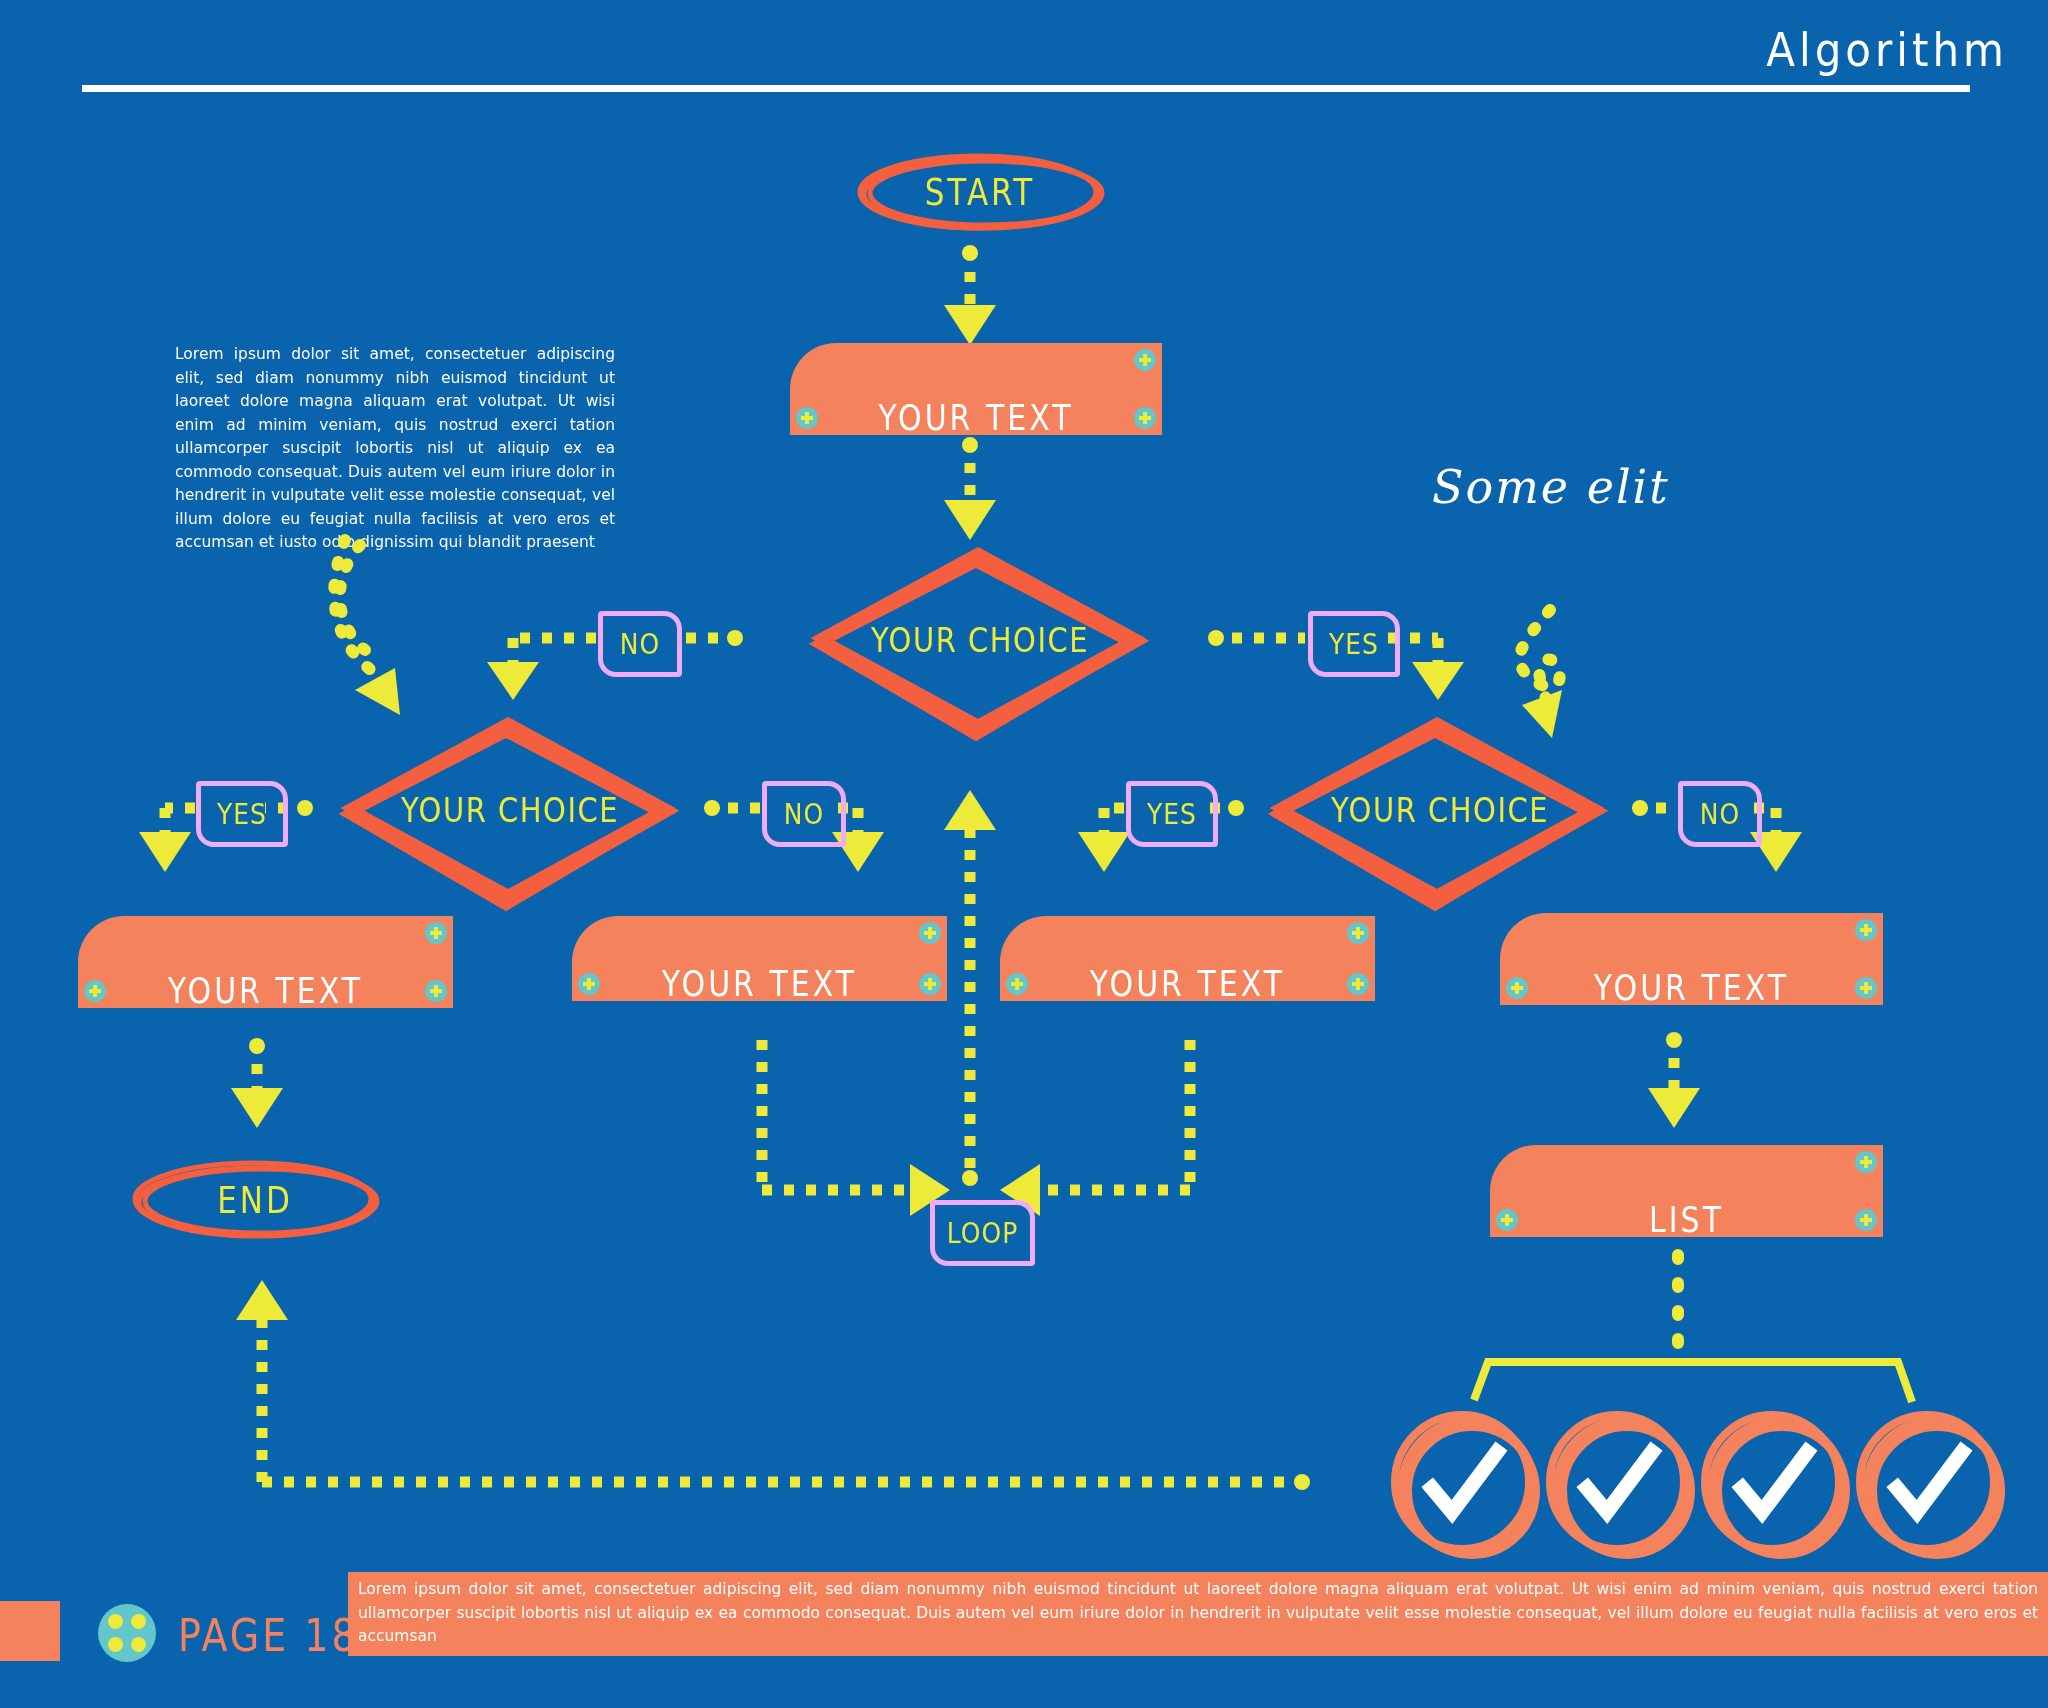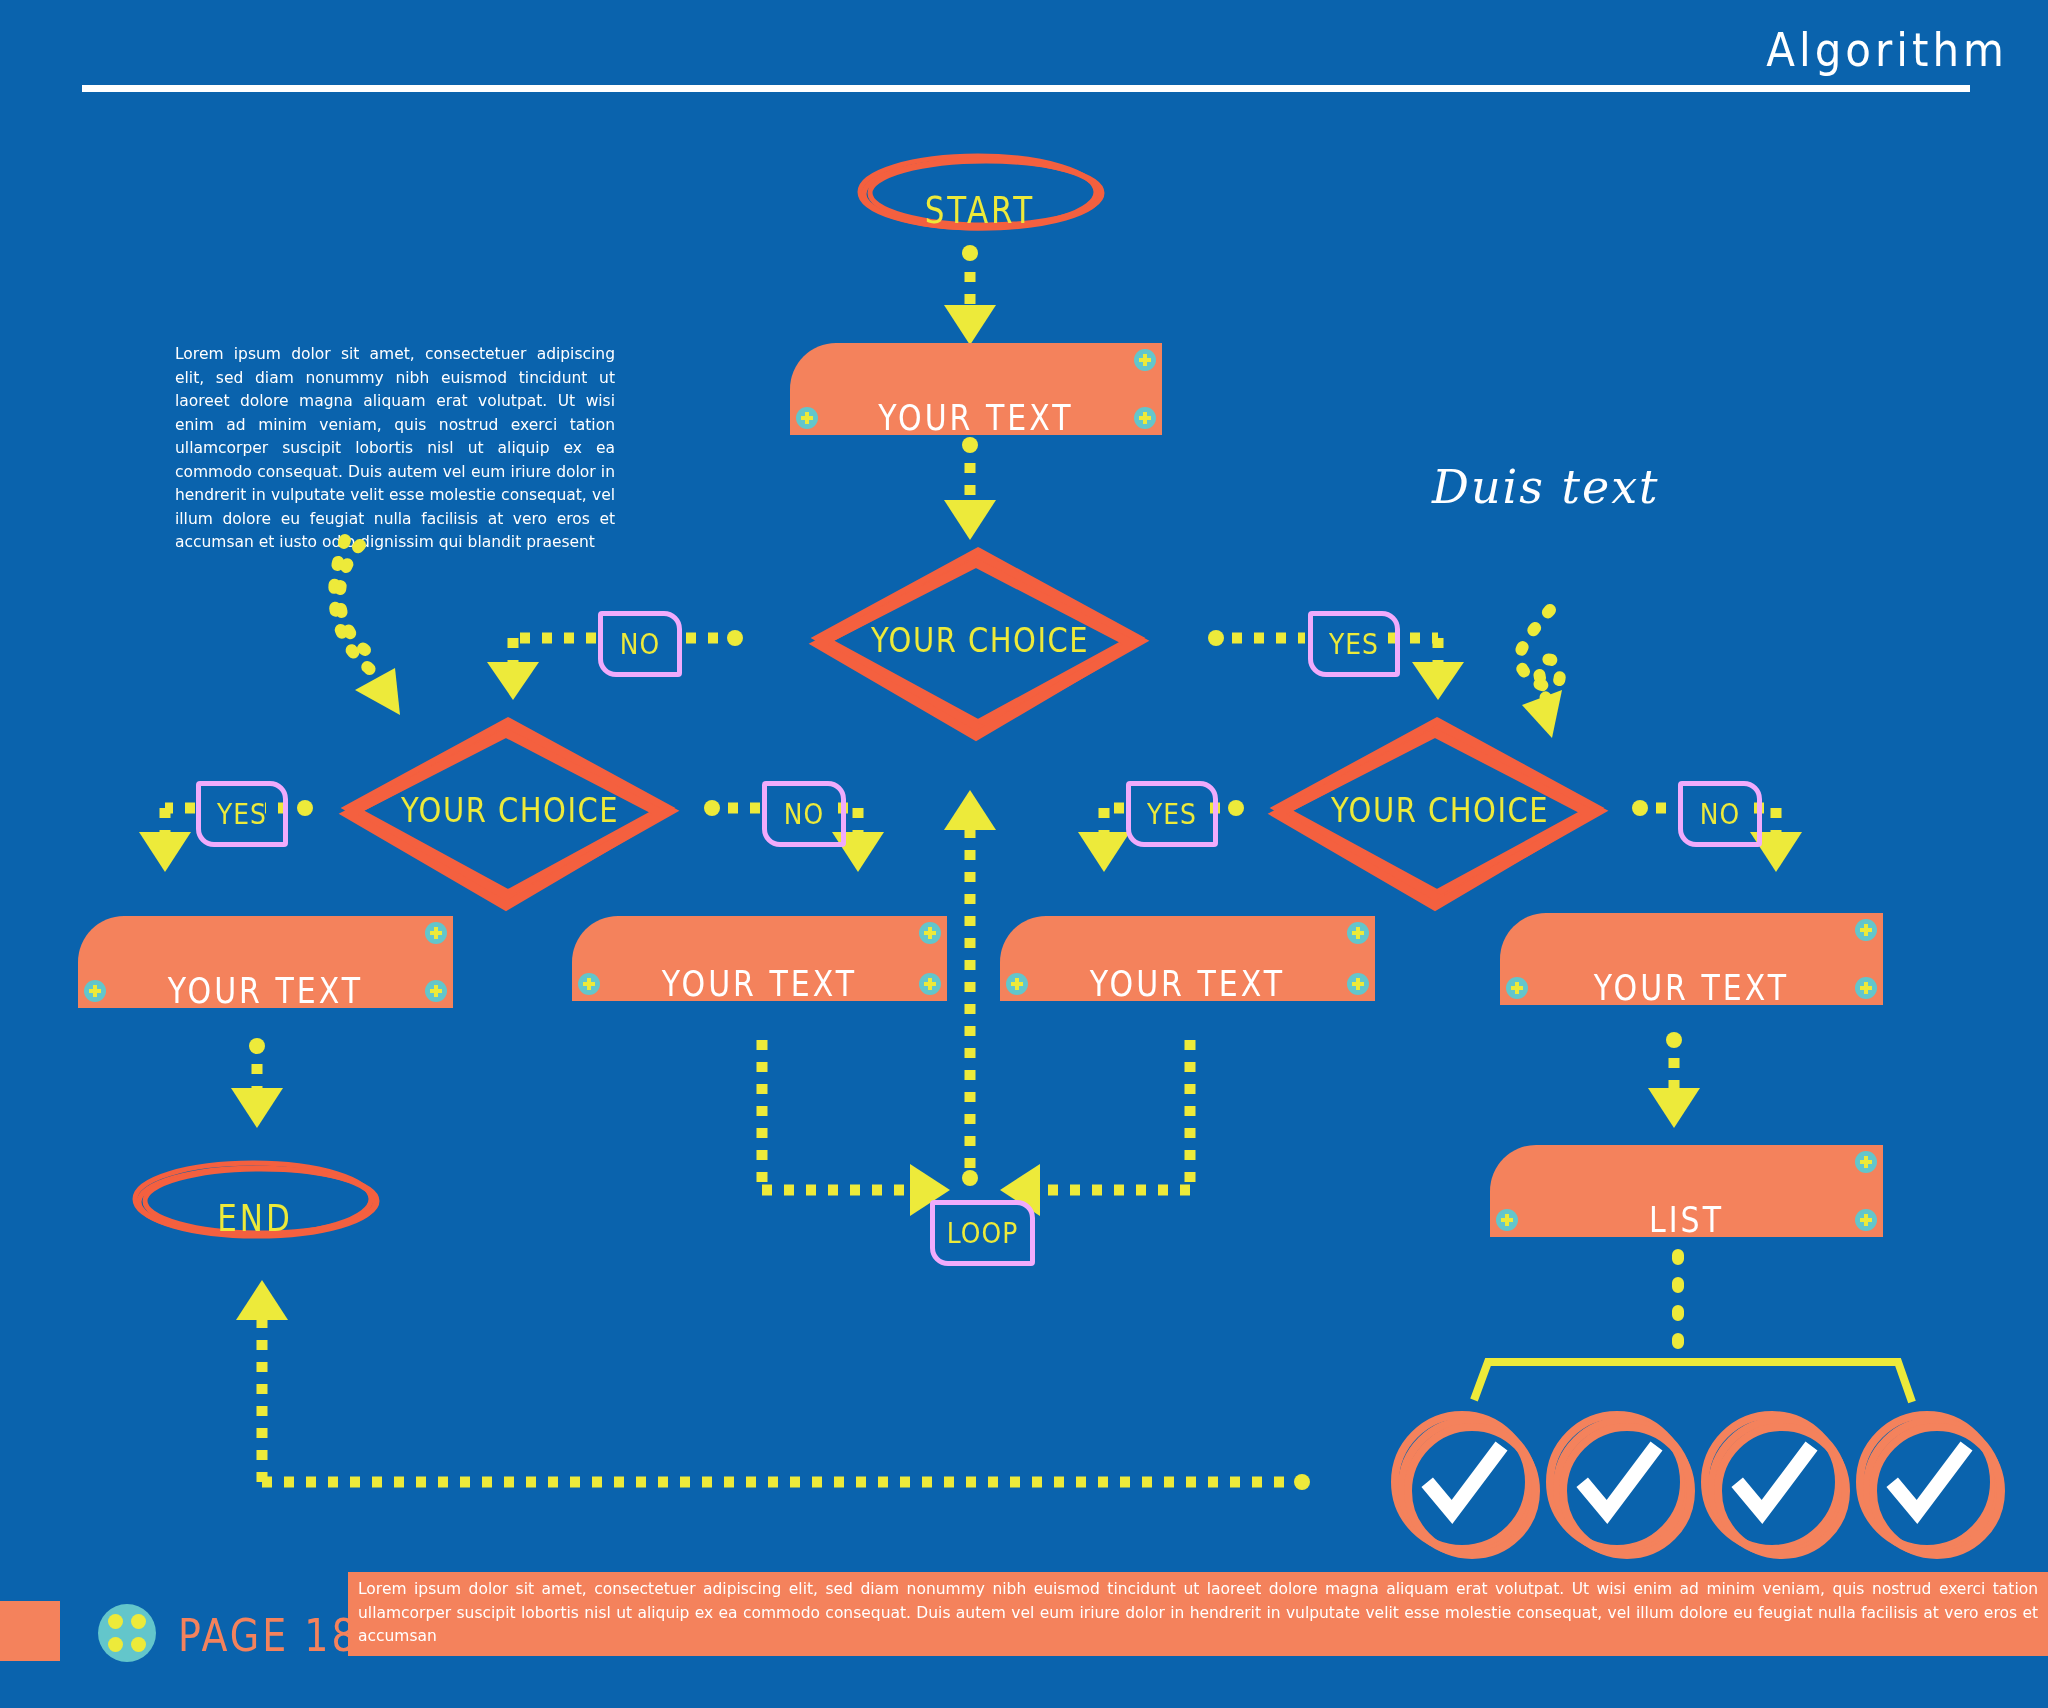--- a/index.html
+++ b/index.html
@@ -59,21 +59,21 @@
   }
   .btn-dot::before{left:5px;top:8.5px;width:12px;height:4px;}
   .btn-dot::after{left:8.5px;top:5px;width:4px;height:12px;}
   .bd-tr{right:6px;top:6px;}
   .bd-br{right:6px;bottom:6px;}
   .bd-bl{left:6px;bottom:6px;}
 
   
   .term{position:absolute;}
   .term .lbl{
-    position:absolute;inset:0;display:flex;align-items:flex-end;justify-content:center;
+    position:absolute;inset:0;display:flex;align-items:center;justify-content:center;
     color:#edea3a;font-family:"DejaVu Sans", sans-serif;font-size:31px;letter-spacing:3px;
   }
   .term .lbl span{transform:scaleY(1.2);display:inline-block;}
 
   
   .dia{position:absolute;}
   .dia .lbl{
     position:absolute;inset:0;display:flex;align-items:center;justify-content:center;
     color:#edea3a;font-family:"DejaVu Sans", sans-serif;font-size:29px;letter-spacing:1.5px;
   }
@@ -395,21 +395,21 @@
   <div class="tag" style="left:1126px;top:781px;width:82px;height:56px;">
     <span>YES</span>
   </div>
   <div class="tag" style="left:1678px;top:781px;width:74px;height:56px;">
     <span>NO</span>
   </div>
   <div class="tag" style="left:930px;top:1200px;width:95px;height:56px;">
     <span>LOOP</span>
   </div>
 
-  <div class="script-note" style="left:1432px;top:460px;">Duis text</div>
+  <div class="script-note" style="left:1432px;top:460px;">Some elit</div>
 
   <div class="footer-sq"></div>
   <div class="footer-btn">
     <i class="fb1"></i>
       <i class="fb2"></i>
       <i class="fb3"></i>
       <i class="fb4"></i>
   </div>
   <div class="footer-page"><span>PAGE 18</span></div>
   <div class="footer-bar">Lorem ipsum dolor sit amet, consectetuer adipiscing elit, sed diam nonummy nibh euismod tincidunt ut laoreet dolore magna aliquam erat volutpat. Ut wisi enim ad minim veniam, quis nostrud exerci tation ullamcorper suscipit lobortis nisl ut aliquip ex ea commodo consequat. Duis autem vel eum iriure dolor in hendrerit in vulputate velit esse molestie consequat, vel illum dolore eu feugiat nulla facilisis at vero eros et accumsan</div>

